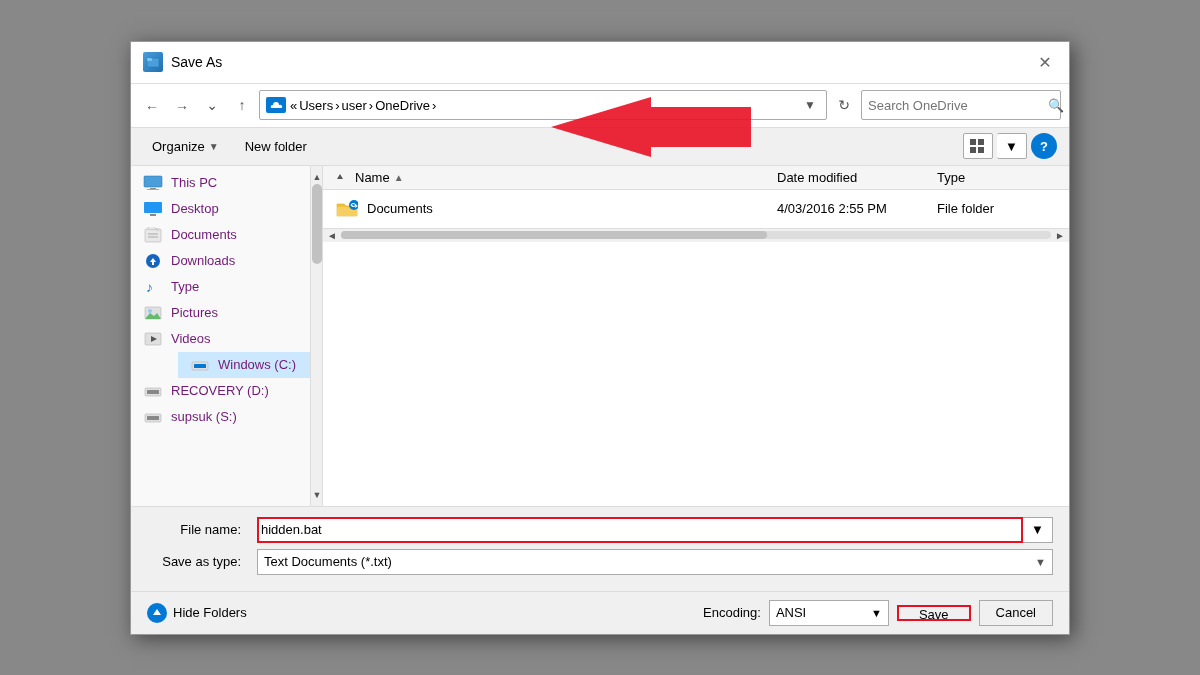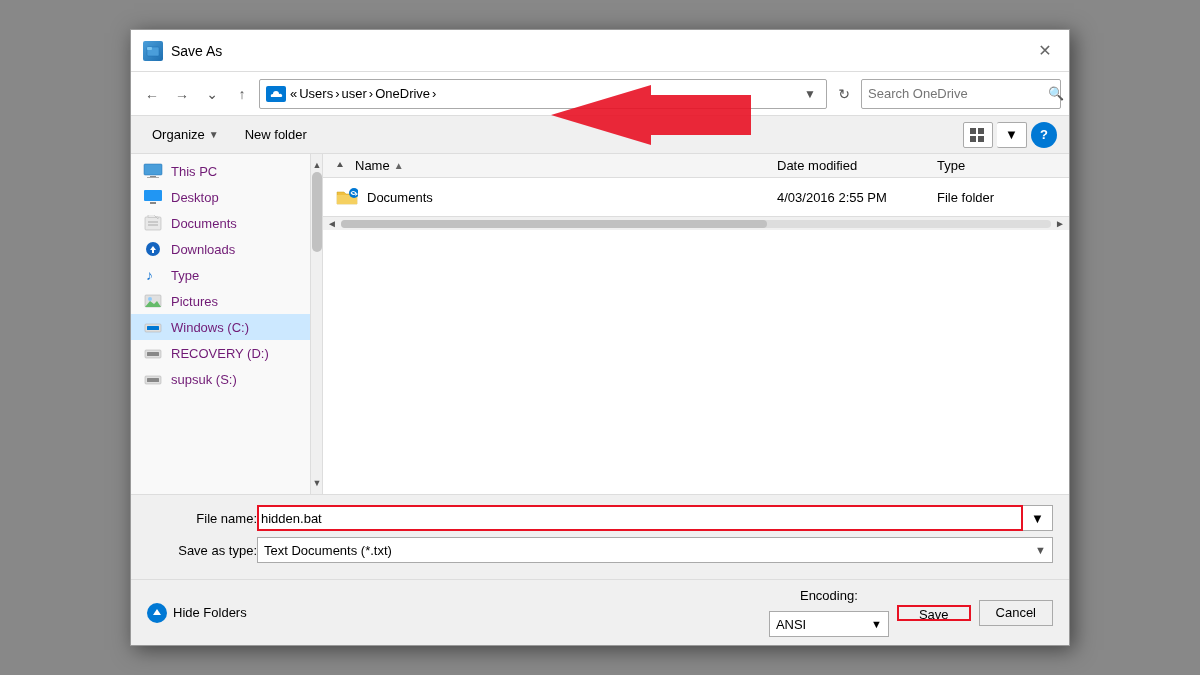--- a/index.html
+++ b/index.html
@@ -250,21 +250,21 @@
     .sidebar-item {
       display: flex;
       align-items: center;
       padding: 5px 12px;
       gap: 8px;
       cursor: pointer;
       font-size: 13px;
       color: #701a75;
       white-space: nowrap;
     }
-    .sidebar-item.selected { background: #cce8ff; }
+    .sidebar-item.selected { background: #cce8ff; margin-left: 47px; }
 
     .sidebar-icon {
       width: 20px;
       height: 16px;
       display: flex;
       align-items: center;
       justify-content: center;
       flex-shrink: 0;
     }
 
@@ -339,21 +339,21 @@
 
     .form-row {
       display: flex;
       align-items: center;
       margin-bottom: 6px;
     }
 
     .form-label {
       width: 110px;
       text-align: right;
-      padding-right: 0;
+      padding-right: 16px;
       font-size: 13px;
       color: #000;
       flex-shrink: 0;
     }
 
     .form-input {
       flex: 1;
       height: 26px;
       border: 2px solid #e81123;
       padding: 0 2px;
@@ -409,21 +409,20 @@
       justify-content: center;
       color: white;
       font-size: 12px;
     }
 
     .encoding-section {
       margin-left: auto;
       display: flex;
       align-items: center;
       gap: 8px;
-      flex-direction: column;
     }
 
     .encoding-label {
       font-size: 13px;
     }
 
     .encoding-dropdown {
       width: 120px;
       height: 26px;
       border: 1px solid #aaa;
@@ -582,20 +581,29 @@
       <div class="sidebar-item">
         <div class="sidebar-icon">
           <svg width="18" height="16" viewBox="0 0 18 16">
             <rect x="1" y="2" width="16" height="12" rx="1" fill="#e0e0e0" stroke="#aaa" stroke-width="0.5"></rect>
             <circle cx="6" cy="6" r="2" fill="#90caf9"></circle>
             <polygon points="1,14 6,8 10,11 13,8 17,14" fill="#66bb6a"></polygon>
           </svg>
         </div>
         <span>Pictures</span>
       </div>
+      <div class="sidebar-item">
+        <div class="sidebar-icon">
+          <svg width="18" height="16" viewBox="0 0 18 16">
+            <rect x="1" y="2" width="16" height="12" rx="1" fill="#e0e0e0" stroke="#aaa" stroke-width="0.5"></rect>
+            <polygon points="7,5 13,8 7,11" fill="#555"></polygon>
+          </svg>
+        </div>
+        <span>Videos</span>
+      </div>
       <div class="sidebar-item selected">
         <div class="sidebar-icon">
           <svg width="18" height="16" viewBox="0 0 18 16">
             <rect x="1" y="5" width="16" height="8" rx="1" fill="#e0e0e0" stroke="#aaa" stroke-width="0.5"></rect>
             <rect x="3" y="7" width="12" height="4" rx="0.5" fill="#0078d4"></rect>
           </svg>
         </div>
         <span>Windows (C:)</span>
       </div>
       <div class="sidebar-item">

